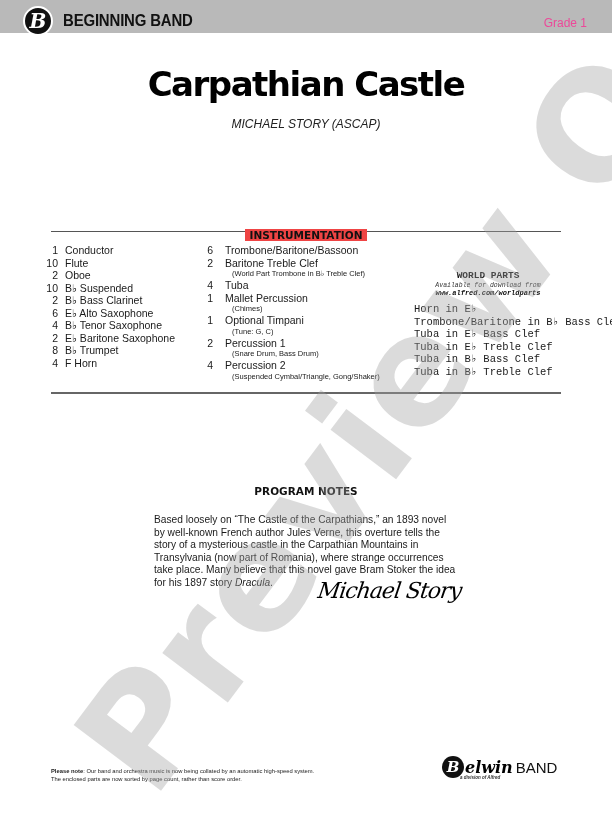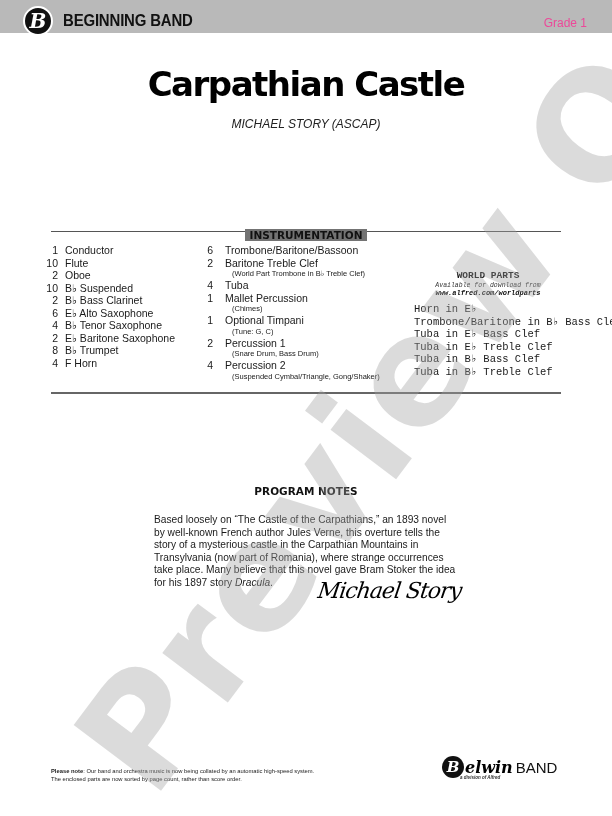--- a/index.html
+++ b/index.html
@@ -14,21 +14,21 @@
            font-size:17px; letter-spacing:-0.2px; color:#111; transform:scaleX(0.88); transform-origin:left; }
   .grade { position:absolute; right:25px; top:16px; font-family:"Liberation Sans", sans-serif; font-size:12px; color:#ec4899; }
 
   .title { position:absolute; left:0; width:612px; top:64px; text-align:center;
            font-family:"DejaVu Sans", sans-serif; font-weight:bold; font-size:34px; letter-spacing:-1.5px; color:#000; }
   .composer { position:absolute; left:0; width:612px; top:117px; text-align:center;
               font-family:"Liberation Sans", sans-serif; font-style:italic; font-size:12px; color:#222; }
 
   .section-rule { position:absolute; left:51px; width:510px; height:1px; background:#555; }
   .instr-head { position:absolute; left:0; width:612px; top:224px; text-align:center; }
-  .instr-head span { background:#737373; padding:0 5px; font-family:"DejaVu Sans", sans-serif; font-weight:bold; font-size:10.5px; color:#111; }
+  .instr-head span { background:#ef4444; padding:0 5px; font-family:"DejaVu Sans", sans-serif; font-weight:bold; font-size:10.5px; color:#111; }
 
   .col { position:absolute; font-family:"Liberation Sans", sans-serif; font-size:10.5px; color:#1a1a1a; }
   .row { display:flex; line-height:12.5px; }
   .qty { width:14px; text-align:right; margin-right:7px; }
   .sub { font-size:7.5px; line-height:10px; padding-left:8px; }
   .col-1 { left:44px; top:244px; }
   .col-2 { left:205px; top:244px; }
   .col-2 .qty { width:8px; margin-right:12px; }
   .col-2 .sub { padding-left:27px; }
 

